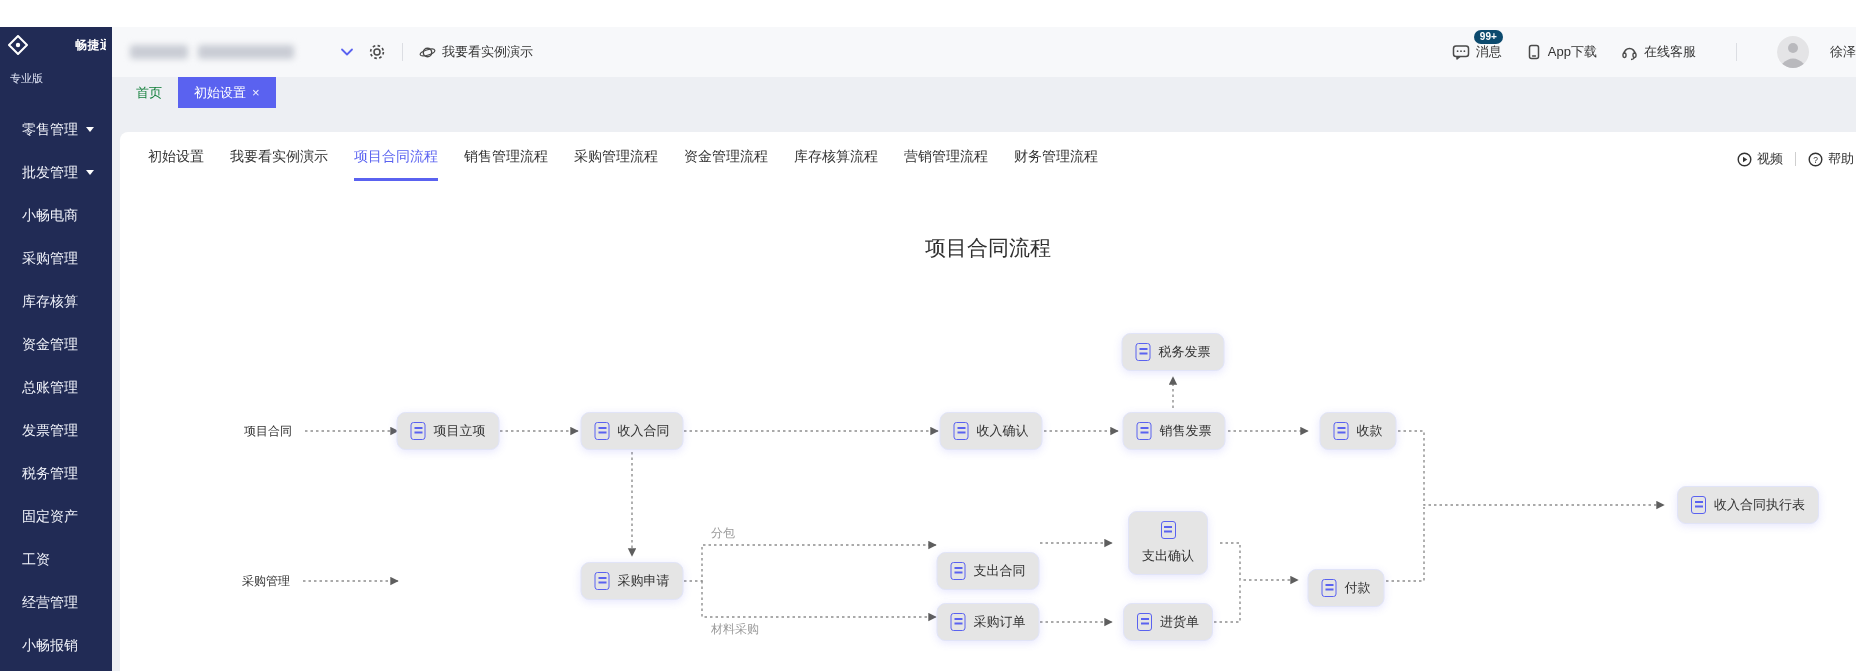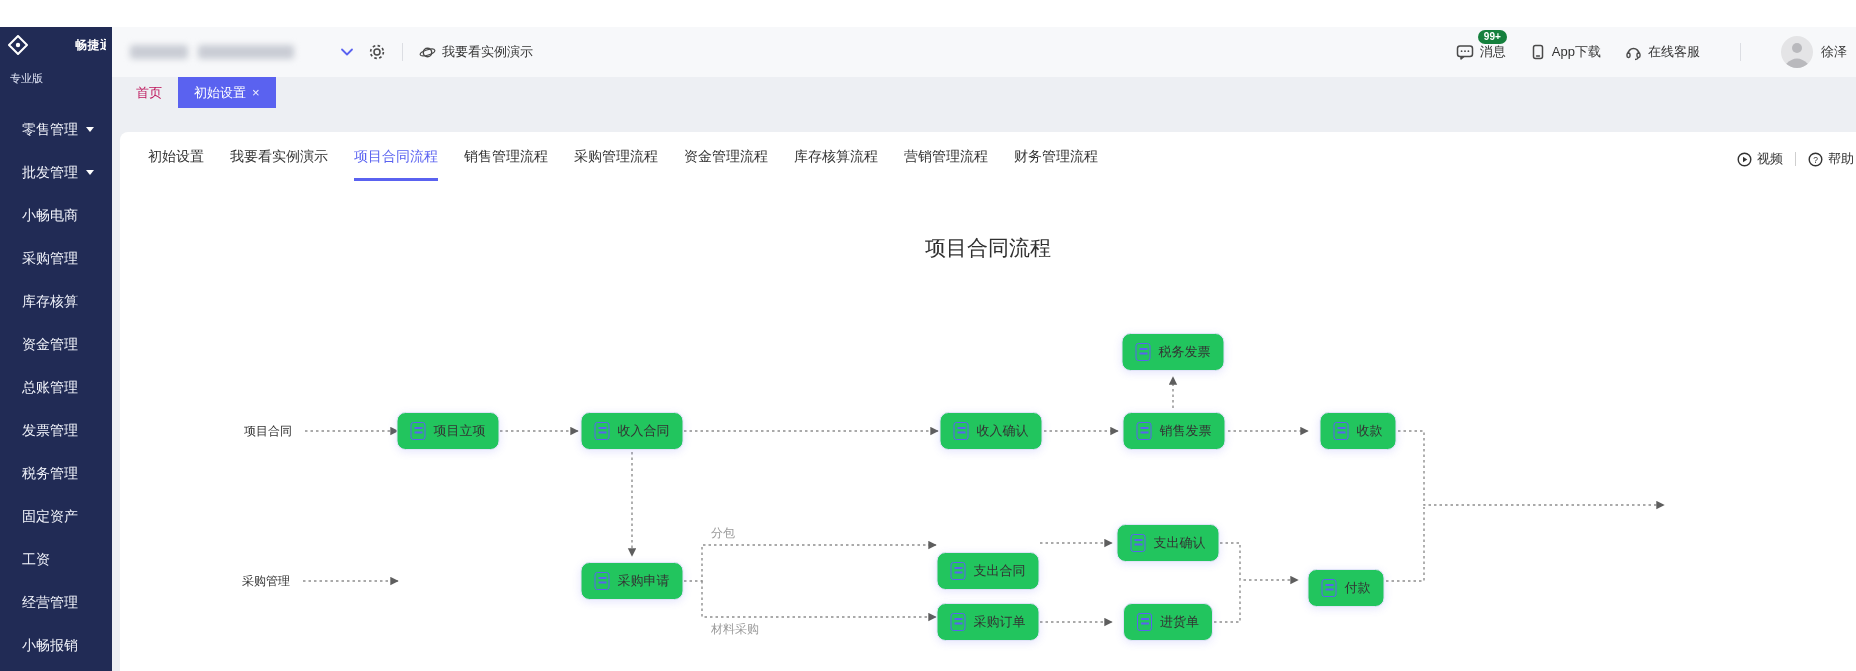--- a/index.html
+++ b/index.html
@@ -19,28 +19,28 @@
 
   
   .header { position:absolute; left:112px; right:0; top:27px; height:50px; background:#f7f8fa; display:flex; align-items:center; padding:0 0 0 18px; z-index:4; }
   .blur-name { display:flex; gap:10px; align-items:center; width:200px; }
   .blur-block { height:14px; border-radius:3px; background:#c9ccd4; filter:blur(3px); }
   .hd-icon { display:inline-flex; align-items:center; justify-content:center; color:#4a4a4a; }
   .hd-item { display:flex; align-items:center; gap:6px; font-size:13px; color:#333; cursor:pointer; white-space:nowrap; }
   .hd-divider { width:1px; height:18px; background:#dcdee3; margin:0 16px; }
   .hd-right { margin-left:auto; display:flex; align-items:center; gap:24px; }
   .msg-wrap { position:relative; }
-  .badge { position:absolute; top:-13px; left:22px; background:#15803d; color:#fff; font-size:10px; line-height:14px; padding:0 6px; border-radius:8px; font-weight:bold; }
+  .badge { position:absolute; top:-13px; left:22px; background:#0c4a6e; color:#fff; font-size:10px; line-height:14px; padding:0 6px; border-radius:8px; font-weight:bold; }
   .avatar { width:32px; height:32px; border-radius:50%; background:#e4e4e6; display:inline-flex; align-items:center; justify-content:center; overflow:hidden; }
-  .user-wrap { display:flex; align-items:center; gap:8px; padding-right:9px;text-align:center; }
+  .user-wrap { display:flex; align-items:center; gap:21px; padding-right:0;text-align:center; }
   .chev { color:var(--accent); margin:0 14px 0 10px; }
 
   
   .tab-strip { position:absolute; left:112px; right:0; top:77px; height:31px; background:#edeff3; display:flex; align-items:stretch; padding-left:8px; z-index:4; }
-  .tab { display:flex; align-items:center; padding:0 16px; font-size:13px; color:#be185d; cursor:pointer; gap:6px; }
+  .tab { display:flex; align-items:center; padding:0 16px; font-size:13px; color:#15803d; cursor:pointer; gap:6px; }
   .tab.active { background:var(--accent); color:#fff; }
   .tab-close { font-size:13px; opacity:0.9; cursor:pointer; }
 
   
   .content-bg { position:absolute; left:112px; right:0; top:108px; bottom:0; background:#edeff3; }
   .card { position:absolute; left:120px; right:0; top:132px; bottom:0; background:#fff; border-radius:8px 0 0 0; }
 
   .flow-tabs { position:absolute; left:148px; top:148px; display:flex; gap:26px; font-size:14px; color:#333; z-index:6; }
   .flow-tab { padding-bottom:12px; cursor:pointer; white-space:nowrap; }
   .flow-tab.active { color:var(--accent); border-bottom:3px solid var(--accent); }
@@ -48,21 +48,21 @@
   .fa-divider { width:1px; height:14px; background:#cfcfcf; margin:0 4px; }
   .flow-action { display:flex; align-items:center; gap:5px; cursor:pointer; white-space:nowrap; }
 
   .diagram-title { position:absolute; left:120px; right:0; top:234px; text-align:center; font-size:21px; color:#303030; font-weight:500; z-index:6; }
 
   
   .edge-svg { position:absolute; left:0; top:0; width:1856px; height:671px; z-index:7; pointer-events:none; }
   .edge { fill:none; stroke:#8f8f8f; stroke-width:1.4; stroke-dasharray:2.5 3; }
   .flow-layer { position:absolute; left:0; top:0; width:1856px; height:671px; z-index:8; pointer-events:none; }
   .flow-node { position:absolute; transform:translate(-50%,-50%); display:inline-flex; align-items:center; gap:8px;
-    background:#22c55e; border:1px solid #e1e4f8; border-radius:9px; padding:9px 13px; font-size:13px; color:#333;
+    background:#e5e5e5; border:1px solid #e1e4f8; border-radius:9px; padding:9px 13px; font-size:13px; color:#333;
     box-shadow:0 2px 8px rgba(99,102,241,0.16); white-space:nowrap; pointer-events:auto; cursor:pointer; }
   .node-icon { width:15px; height:18px; border:1.6px solid var(--accent); border-radius:3px; position:relative; flex:none; }
   .node-icon::after { content:""; position:absolute; left:2.5px; right:2.5px; top:4px; height:1.8px; background:var(--accent); box-shadow:0 4.5px 0 var(--accent); }
   .flow-label { position:absolute; transform:translate(-50%,-50%); font-size:12px; color:#333; white-space:nowrap; }
   .branch-label { position:absolute; transform:translate(-50%,-50%); font-size:12px; color:#9a9a9a; white-space:nowrap; }
 </style>
 </head>
 <body>
 
 <div class="page">
@@ -299,33 +299,37 @@
         <span class="node-label">收款</span>
       </div>
       <div class="flow-node" style="left: 632px; top: 581px;">
         <span class="node-icon"></span>
         <span class="node-label">采购申请</span>
       </div>
       <div class="flow-node" style="left: 988px; top: 571px;">
         <span class="node-icon"></span>
         <span class="node-label">支出合同</span>
       </div>
-      <div class="flow-node" style="left: 1168px; top: 543px;">
+      <div class="flow-node" style="left: 1168px; top: 543px; flex-direction: column;">
         <span class="node-icon"></span>
         <span class="node-label">支出确认</span>
       </div>
       <div class="flow-node" style="left: 988px; top: 622px;">
         <span class="node-icon"></span>
         <span class="node-label">采购订单</span>
       </div>
       <div class="flow-node" style="left: 1168px; top: 622px;">
         <span class="node-icon"></span>
         <span class="node-label">进货单</span>
       </div>
       <div class="flow-node" style="left: 1346px; top: 581px; margin-top: 7px;">
         <span class="node-icon"></span>
         <span class="node-label">付款</span>
+      </div>
+      <div class="flow-node" style="left: 1748px; top: 505px;">
+        <span class="node-icon"></span>
+        <span class="node-label">收入合同执行表</span>
       </div>
       <div class="branch-label" style="left: 723px; top: 533px;">分包</div>
       <div class="branch-label" style="left: 735px; top: 629px; text-align: center;">材料采购</div>
     </div>
 
 </div>
 
 </body></html>

